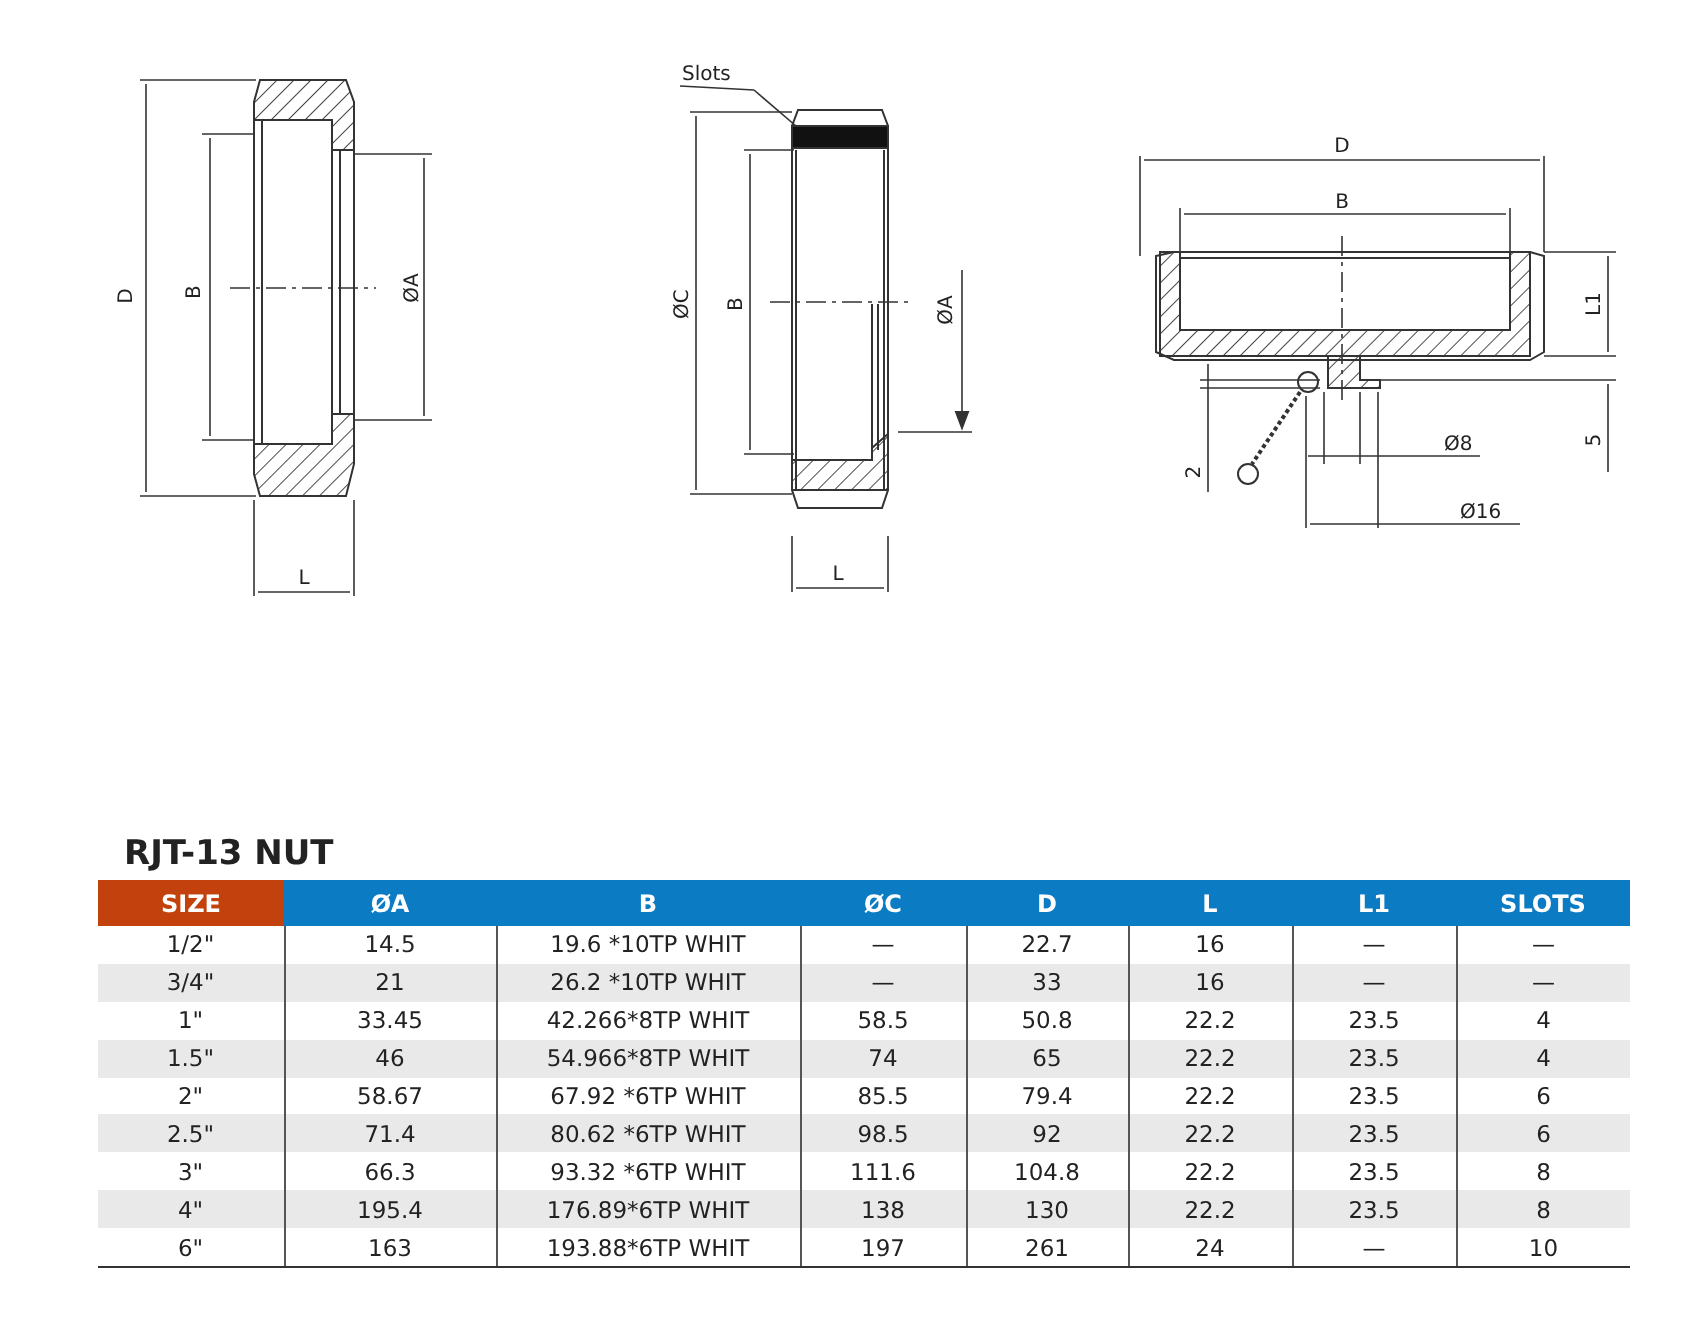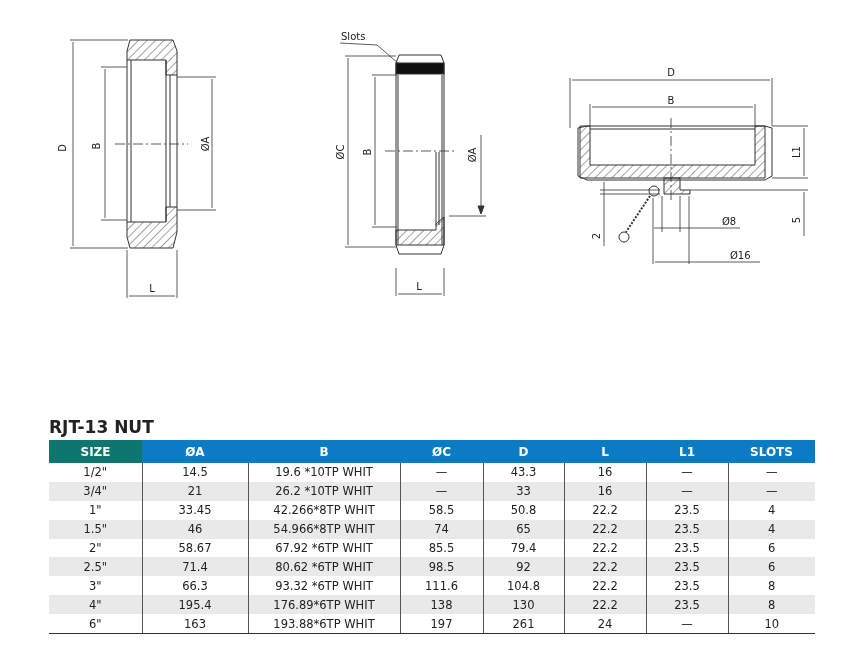--- a/index.html
+++ b/index.html
@@ -1,23 +1,23 @@
 <!DOCTYPE html>
 <html><head>
 <meta charset="utf-8">
 <style>
   html, body { margin: 0; padding: 0; background: #ffffff; }
   body { width: 845px; height: 661px; position: relative; overflow: hidden; font-family: "Liberation Sans", sans-serif; color: #222; }
   .drawings { position: absolute; left: 0; top: 0; width: 845px; height: 330px; }
   .drawings svg { position: absolute; left: 0; top: 0; }
   .dim-label { font-family: "DejaVu Sans", sans-serif; font-size: 10px; fill: #222; }
-  .title { position: absolute; left: 49px; top: 417px; font-family: "DejaVu Sans", sans-serif; font-weight: bold; font-size: 17px; color: #222; letter-spacing: 0px; }
+  .title { position: absolute; left: 62px; top: 417px; font-family: "DejaVu Sans", sans-serif; font-weight: bold; font-size: 17px; color: #222; letter-spacing: 0px; }
   table.spec { position: absolute; left: 49px; top: 440px; width: 766px; border-collapse: collapse; table-layout: fixed; font-family: "DejaVu Sans", sans-serif; font-size: 11.5px; }
   table.spec th { height: 23px; color: #fff; font-weight: bold; font-size: 12px; background: #0b7cc3; padding: 0; text-align: center; }
-  table.spec th.size { background: #0f766e; }
+  table.spec th.size { background: #c2410c; }
   table.spec td { height: 18.9px; padding: 0; text-align: center; color: #222; line-height: 18px; }
   table.spec tr.alt td { background: #e9e9ea; }
   table.spec td + td { border-left: 1px solid #555; }
   table.spec tbody tr:last-child td { border-bottom: 1.5px solid #333; }
 </style>
 </head>
 <body>
 
 <div class="drawings">
 <svg width="845" height="330" viewBox="0 0 845 330" xmlns="http://www.w3.org/2000/svg">
@@ -169,21 +169,21 @@
       <th>L1</th>
       <th>SLOTS</th>
     </tr>
   </thead>
   <tbody>
     <tr>
       <td>1/2"</td>
         <td>14.5</td>
         <td>19.6 *10TP WHIT</td>
         <td>—</td>
-        <td>43.3</td>
+        <td>22.7</td>
         <td>16</td>
         <td>—</td>
         <td>—</td>
     </tr>
     <tr class="alt">
       <td>3/4"</td>
         <td>21</td>
         <td>26.2 *10TP WHIT</td>
         <td>—</td>
         <td>33</td>

